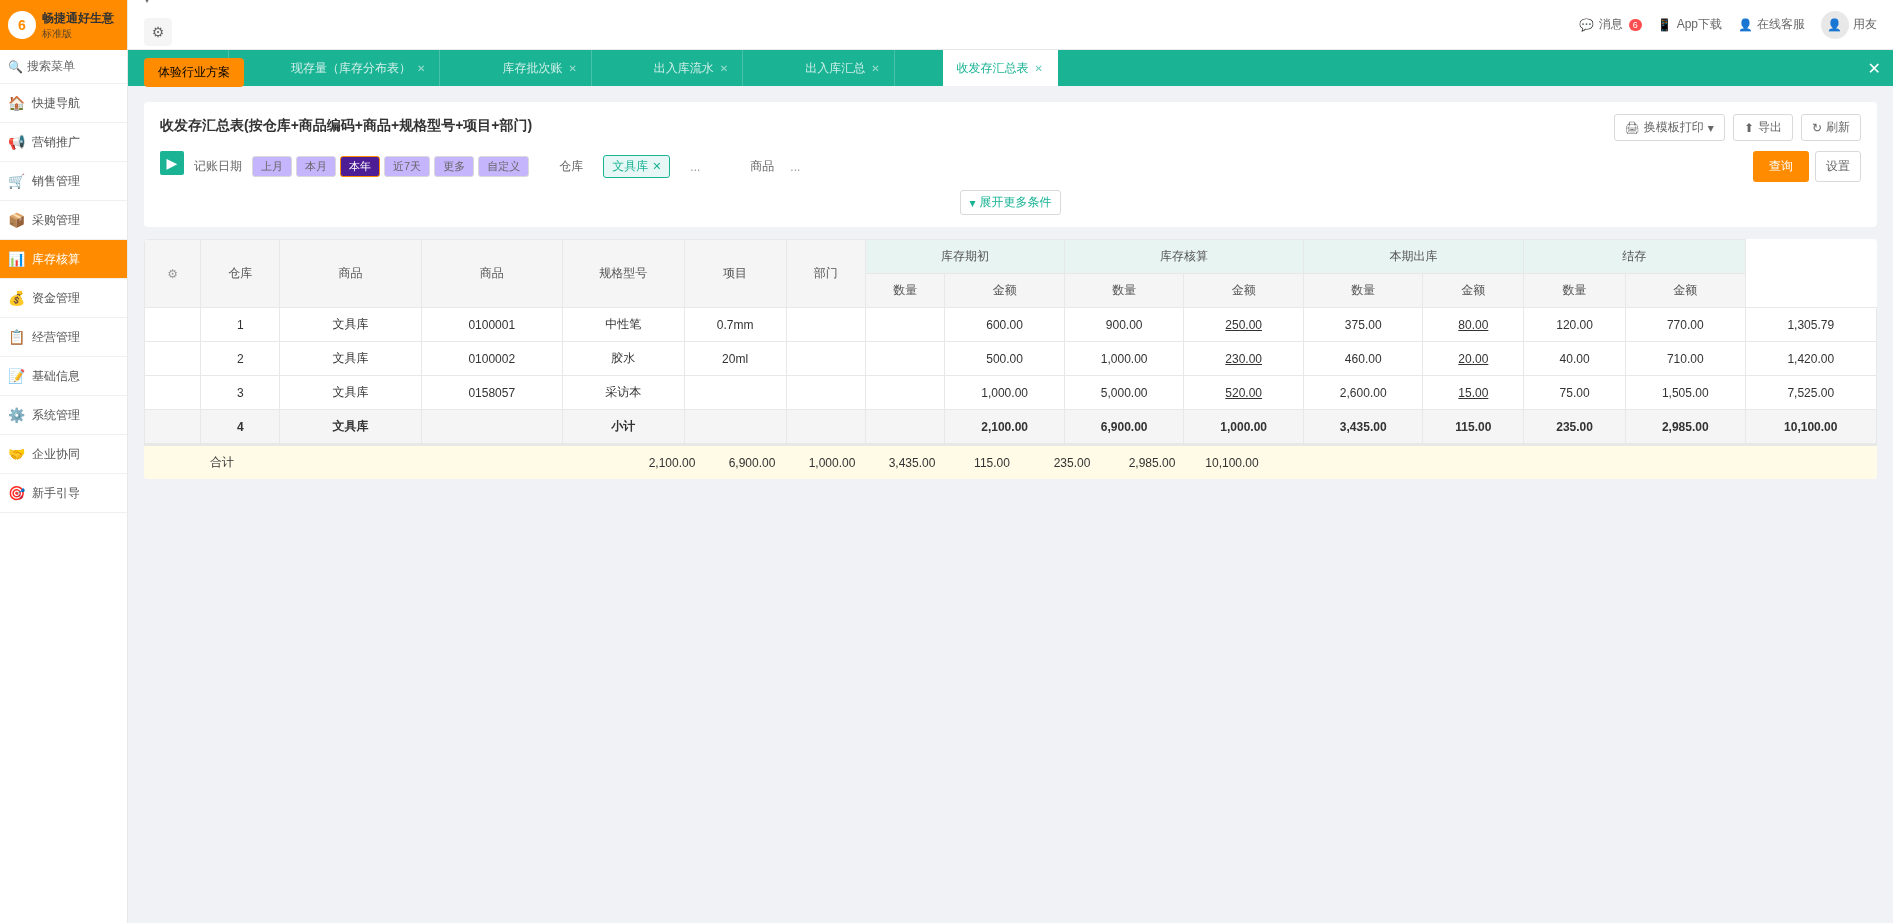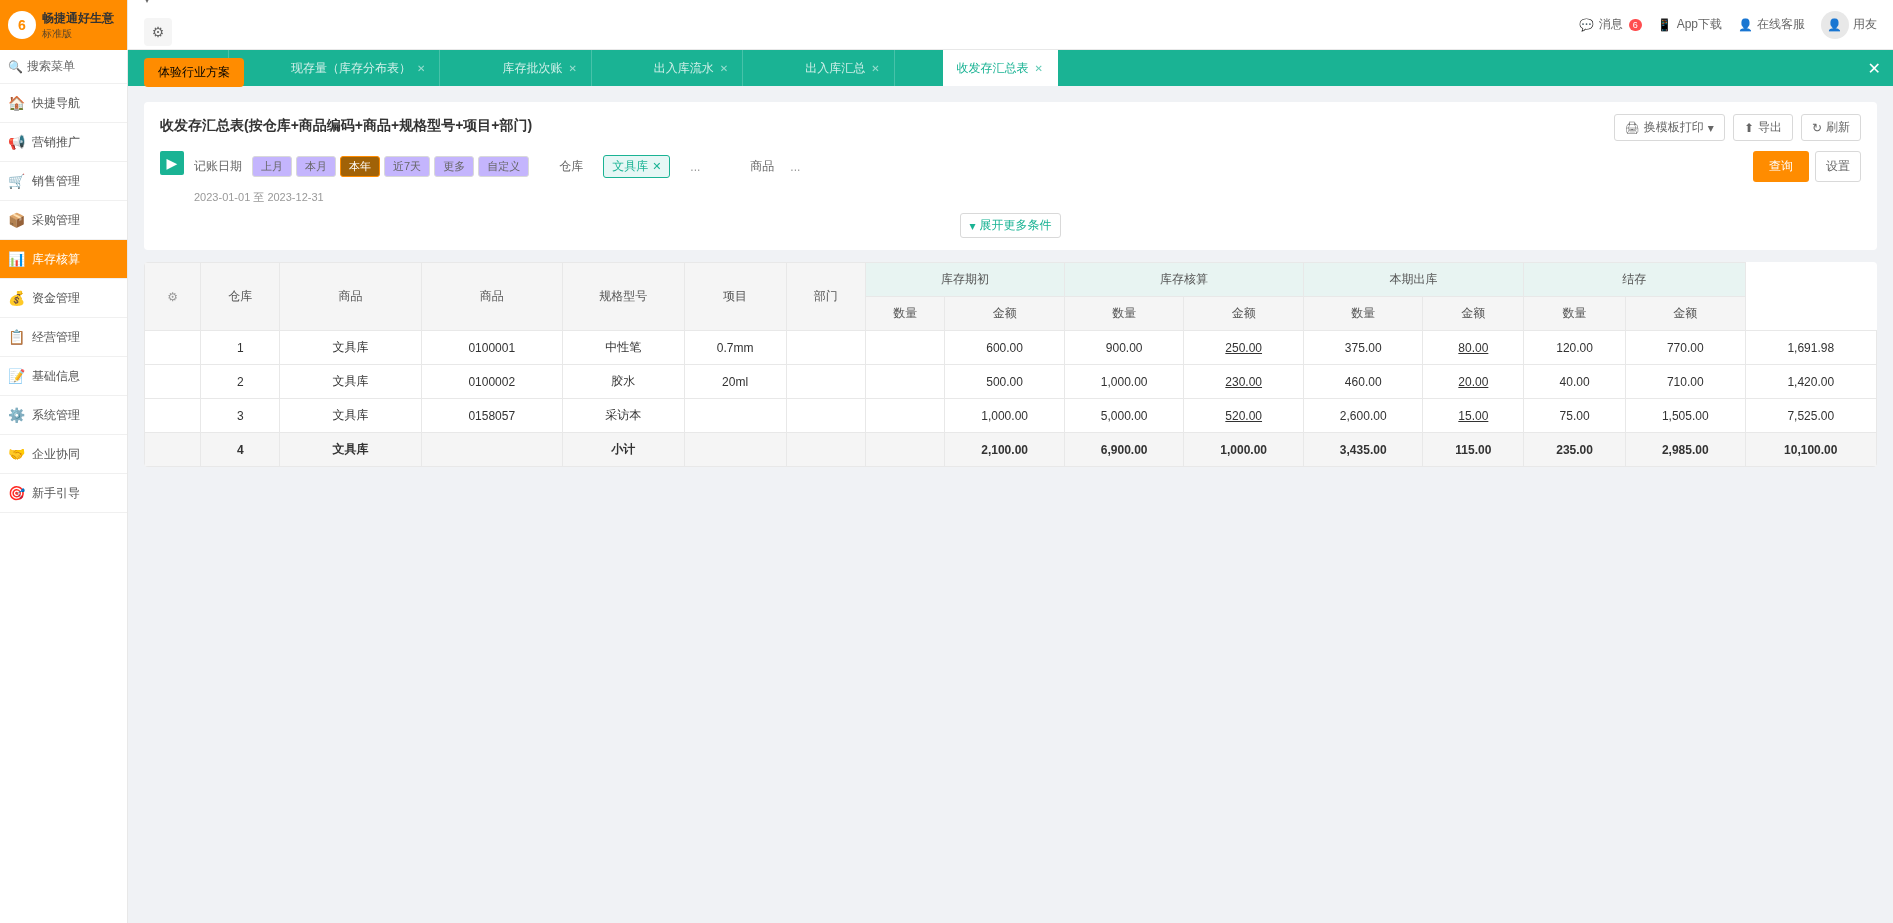--- a/index.html
+++ b/index.html
@@ -37,21 +37,21 @@
     
     .main { margin-left: 128px; margin-top: 86px; padding: 16px; min-height: calc(923px - 86px); }
 
     
     .page-header { background: #fff; padding: 12px 16px; margin-bottom: 12px; border-radius: 4px; }
     .page-title { font-size: 14px; font-weight: bold; color: #333; margin-bottom: 4px; }
     .filter-toggle { width: 24px; height: 24px; background: #1ab394; color: #fff; display: flex; align-items: center; justify-content: center; cursor: pointer; border-radius: 2px; font-size: 14px; }
     .filter-label { color: #666; font-size: 12px; }
     .date-btns { display: flex; gap: 4px; align-items: center; }
     .date-btn { padding: 2px 8px; border: 1px solid #d9d9d9; border-radius: 3px; background: #c4b5fd; cursor: pointer; font-size: 11px; color: #666; }
-    .date-btn.active { background: #a16207; color: #fff; border-color: #ff8c00; font-family: Liberation Serif, serif; }
+    .date-btn.active { background: #4c1d95; color: #fff; border-color: #ff8c00; font-family: Liberation Serif, serif; }
     .date-range { font-size: 11px; color: #999; margin-top: 2px; }
     .warehouse-tag { display: flex; align-items: center; gap: 4px; background: #e6f7f5; border: 1px solid #1ab394; border-radius: 3px; padding: 2px 8px; color: #1ab394; font-size: 12px; }
     .warehouse-tag-close { cursor: pointer; font-size: 11px; }
     .filter-more { color: #999; cursor: pointer; font-size: 12px; }
     .filter-goods-label { color: #666; font-size: 12px; margin-left: 20px; }
     .filter-goods-more { color: #999; cursor: pointer; font-size: 12px; margin-left: 8px; }
     .expand-btn { display: flex; align-items: center; gap: 4px; color: #1ab394; cursor: pointer; font-size: 12px; border: 1px solid #d9d9d9; border-radius: 3px; padding: 3px 8px; background: #fff; }
     .btn-template { display: flex; align-items: center; gap: 4px; padding: 4px 10px; border: 1px solid #d9d9d9; border-radius: 3px; background: #fff; cursor: pointer; font-size: 12px; color: #666; }
     .btn-export { display: flex; align-items: center; gap: 4px; padding: 4px 10px; border: 1px solid #d9d9d9; border-radius: 3px; background: #fff; cursor: pointer; font-size: 12px; color: #666; }
     .btn-refresh { display: flex; align-items: center; gap: 4px; padding: 4px 10px; border: 1px solid #d9d9d9; border-radius: 3px; background: #fff; cursor: pointer; font-size: 12px; color: #666; }
@@ -233,21 +233,20 @@
           </div>
           <div style="display:flex;align-items:center;gap:8px;margin-left:20px;">
             <span class="filter-goods-label">商品</span>
             <span class="filter-goods-more">...</span>
           </div>
           <div style="margin-left:auto;display:flex;gap:6px;">
             <button class="btn-query">查询</button>
             <button class="btn-settings">设置</button>
           </div>
         </div>
-        <div class="date-range">2023-01-01 至 2023-12-31</div>
       </div>
     </div>
 
     <div style="display:flex;justify-content:center;">
       <div class="expand-btn">
         <span>▾</span>
         <span>展开更多条件</span>
       </div>
     </div>
   </div>
@@ -289,21 +288,21 @@
             <td>0.7mm</td>
             <td></td>
             <td></td>
             <td>600.00</td>
             <td>900.00</td>
             <td class="underline">250.00</td>
             <td>375.00</td>
             <td class="underline">80.00</td>
             <td>120.00</td>
             <td>770.00</td>
-            <td>1,691.98</td>
+            <td>1,305.79</td>
           </tr>
           <tr>
             <td></td>
             <td>2</td>
             <td>文具库</td>
             <td>0100002</td>
             <td>胶水</td>
             <td>20ml</td>
             <td></td>
             <td></td>
@@ -348,14 +347,31 @@
             <td style="font-weight: bold;">1,000.00</td>
             <td style="font-weight: bold;">3,435.00</td>
             <td style="font-weight: bold;">115.00</td>
             <td style="font-weight: bold;">235.00</td>
             <td style="font-weight: bold;">2,985.00</td>
             <td style="font-weight: bold;">10,100.00</td>
           </tr>
         </tbody>
     </table>
 
+    <div style="display:flex;align-items:center;background:#fffbe6;border-top:2px solid #e8e8e8;padding:8px 0;font-size:12px;font-weight:500;">
+      <div style="min-width:38px;text-align:center;"></div>
+      <div style="min-width:80px;text-align:center;">合计</div>
+      <div style="min-width:80px;"></div>
+      <div style="min-width:80px;"></div>
+      <div style="min-width:70px;"></div>
+      <div style="min-width:70px;"></div>
+      <div style="min-width:70px;"></div>
+      <div style="min-width:80px;text-align:center;">2,100.00</div>
+      <div style="min-width:80px;text-align:center;">6,900.00</div>
+      <div style="min-width:80px;text-align:center;">1,000.00</div>
+      <div style="min-width:80px;text-align:center;">3,435.00</div>
+      <div style="min-width:80px;text-align:center;">115.00</div>
+      <div style="min-width:80px;text-align:center;">235.00</div>
+      <div style="min-width:80px;text-align:center;">2,985.00</div>
+      <div style="min-width:80px;text-align:center;">10,100.00</div>
+    </div>
   </div>
 </div>
 
 </body></html>

